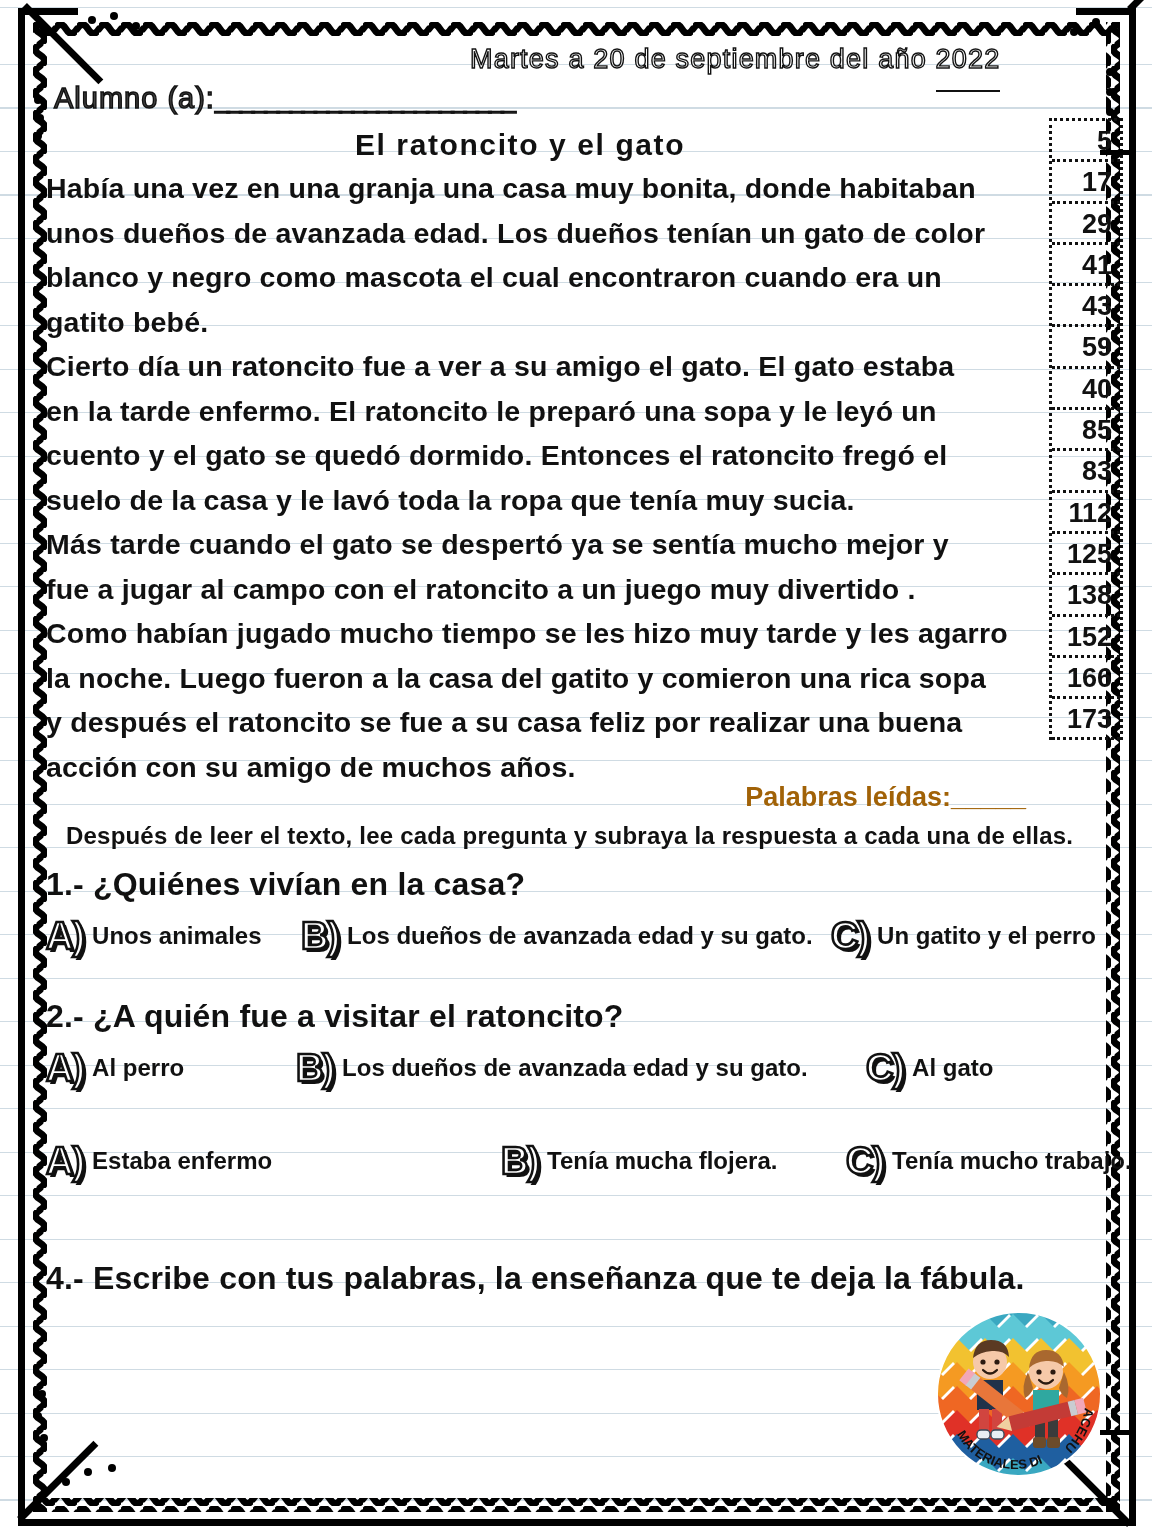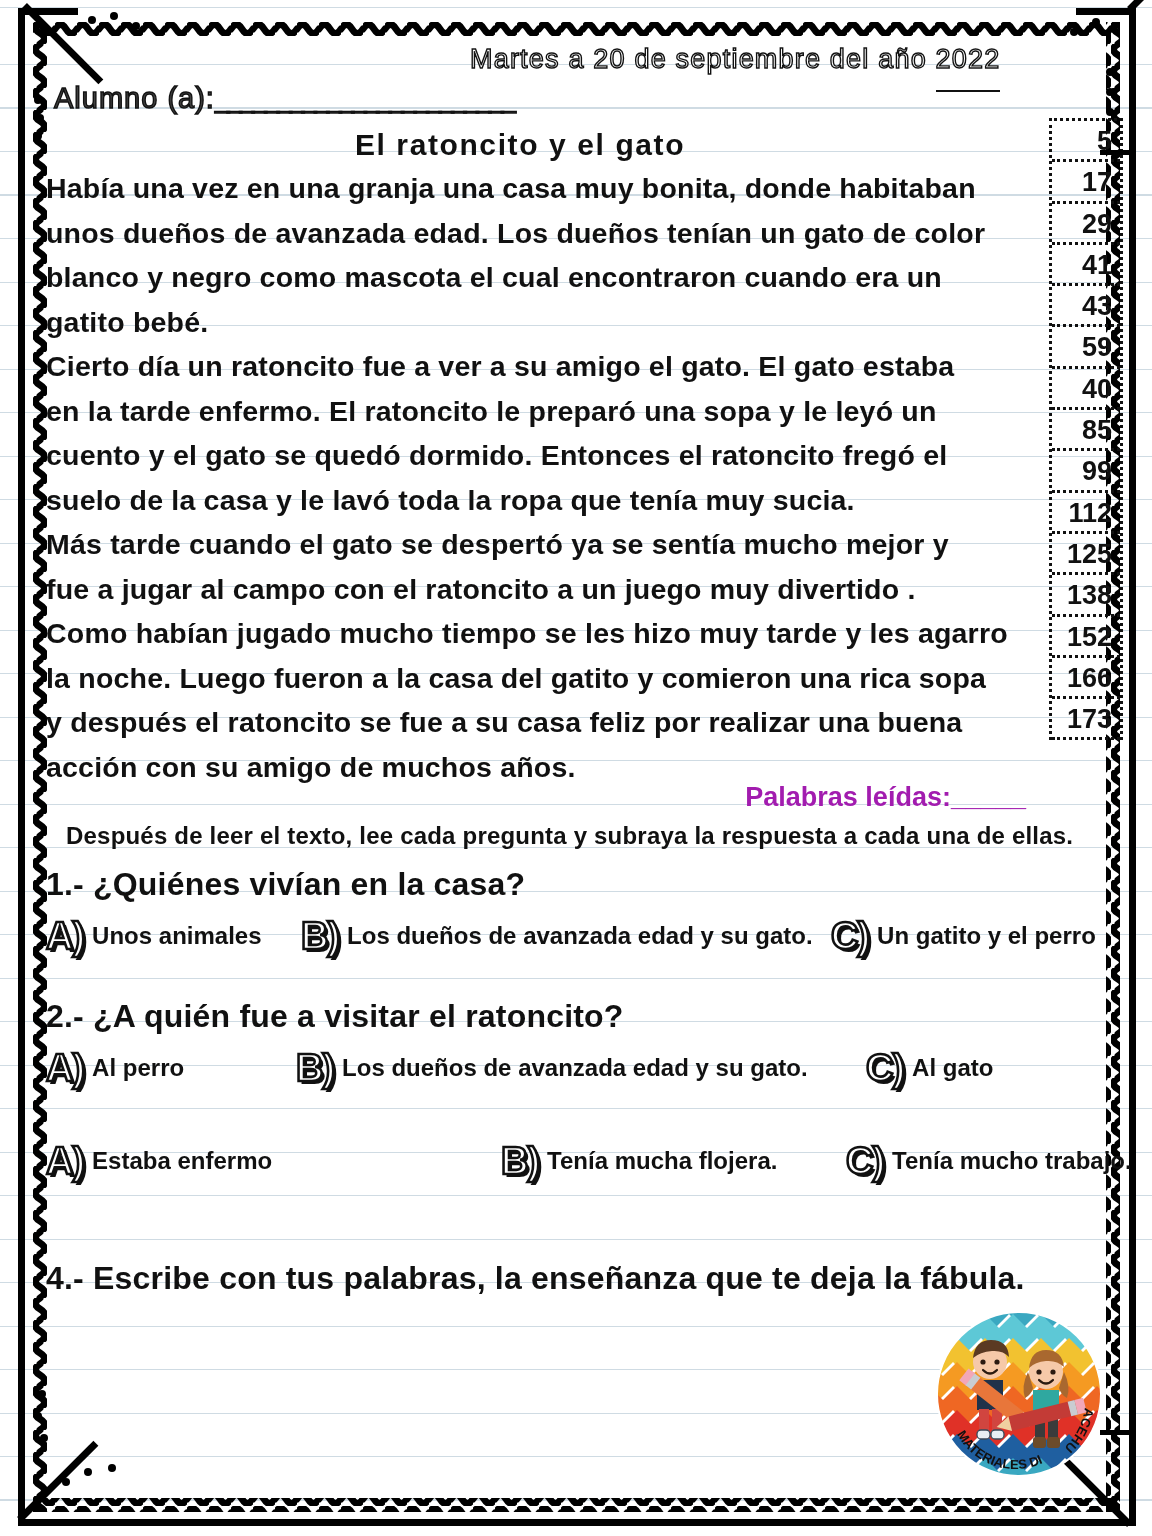--- a/index.html
+++ b/index.html
@@ -108,21 +108,21 @@
     font-size:27px;font-weight:700;color:#111;
     box-sizing:border-box;
   }
 
   
   #wc-tick{position:absolute;left:1100px;top:150px;width:36px;height:5px;background:#000;}
   #wc-tick2{position:absolute;left:1100px;top:1430px;width:36px;height:5px;background:#000;}
 
   #palabras{
     position:absolute;right:126px;top:782px;
-    font-size:27px;font-weight:700;color:#a21caf;white-space:nowrap;
+    font-size:27px;font-weight:700;color:#a16207;white-space:nowrap;
   }
 
   
   #instr{
     position:absolute;left:66px;top:822px;
     font-size:24px;font-weight:700;color:#111;letter-spacing:.2px;white-space:nowrap;
   }
   .q-block{position:absolute;left:46px;width:1060px;}
   .q-prompt{
     font-size:32px;font-weight:700;color:#111;letter-spacing:.2px;white-space:nowrap;
@@ -238,21 +238,21 @@
 
 <div id="wordcount">
     <div class="wc-cell">5</div>
     <div class="wc-cell">17</div>
     <div class="wc-cell">29</div>
     <div class="wc-cell">41</div>
     <div class="wc-cell">43</div>
     <div class="wc-cell">59</div>
     <div class="wc-cell">40</div>
     <div class="wc-cell">85</div>
-    <div class="wc-cell">99</div>
+    <div class="wc-cell">83</div>
     <div class="wc-cell">112</div>
     <div class="wc-cell">125</div>
     <div class="wc-cell">138</div>
     <div class="wc-cell">152</div>
     <div class="wc-cell">166</div>
     <div class="wc-cell">173</div>
   </div>
 <div id="wc-tick"></div>
 <div id="wc-tick2"></div>
 

